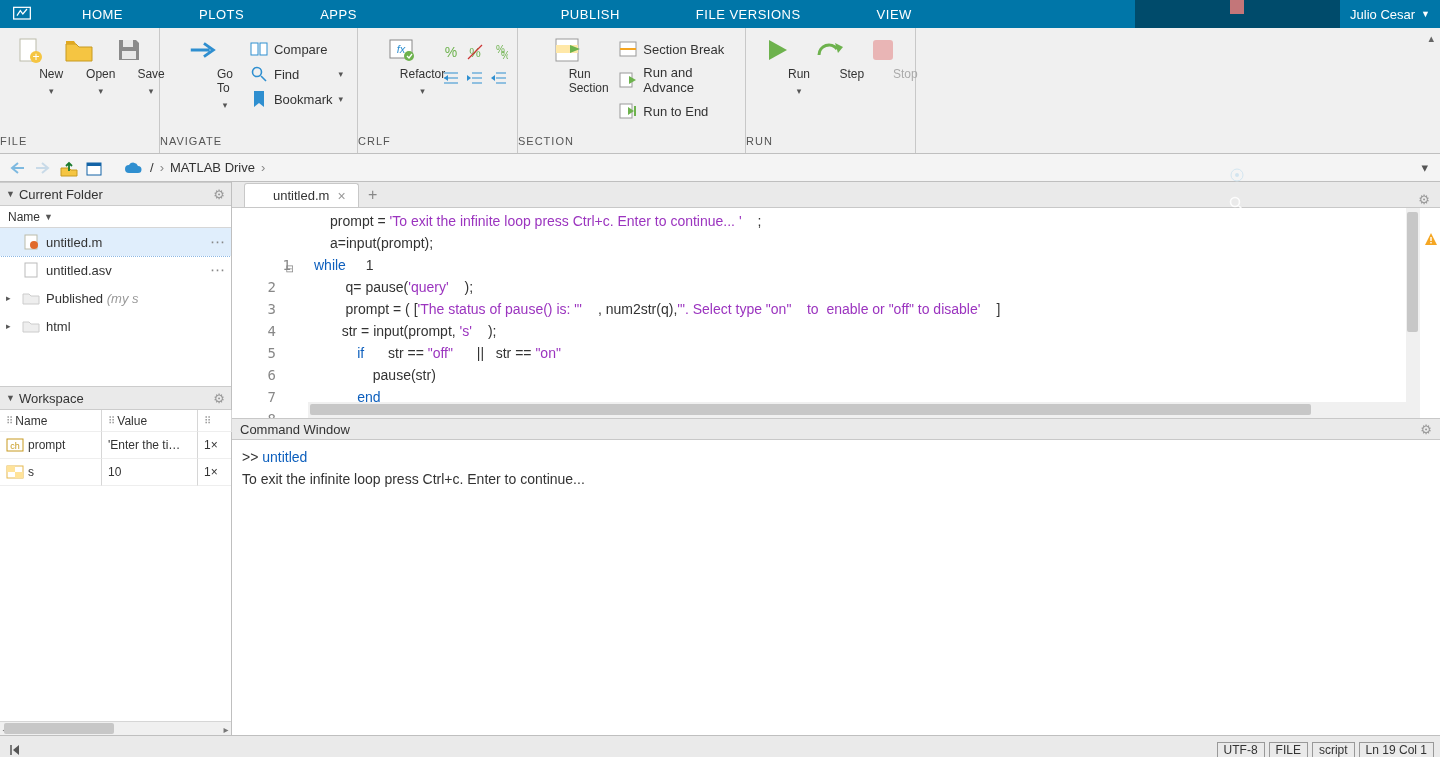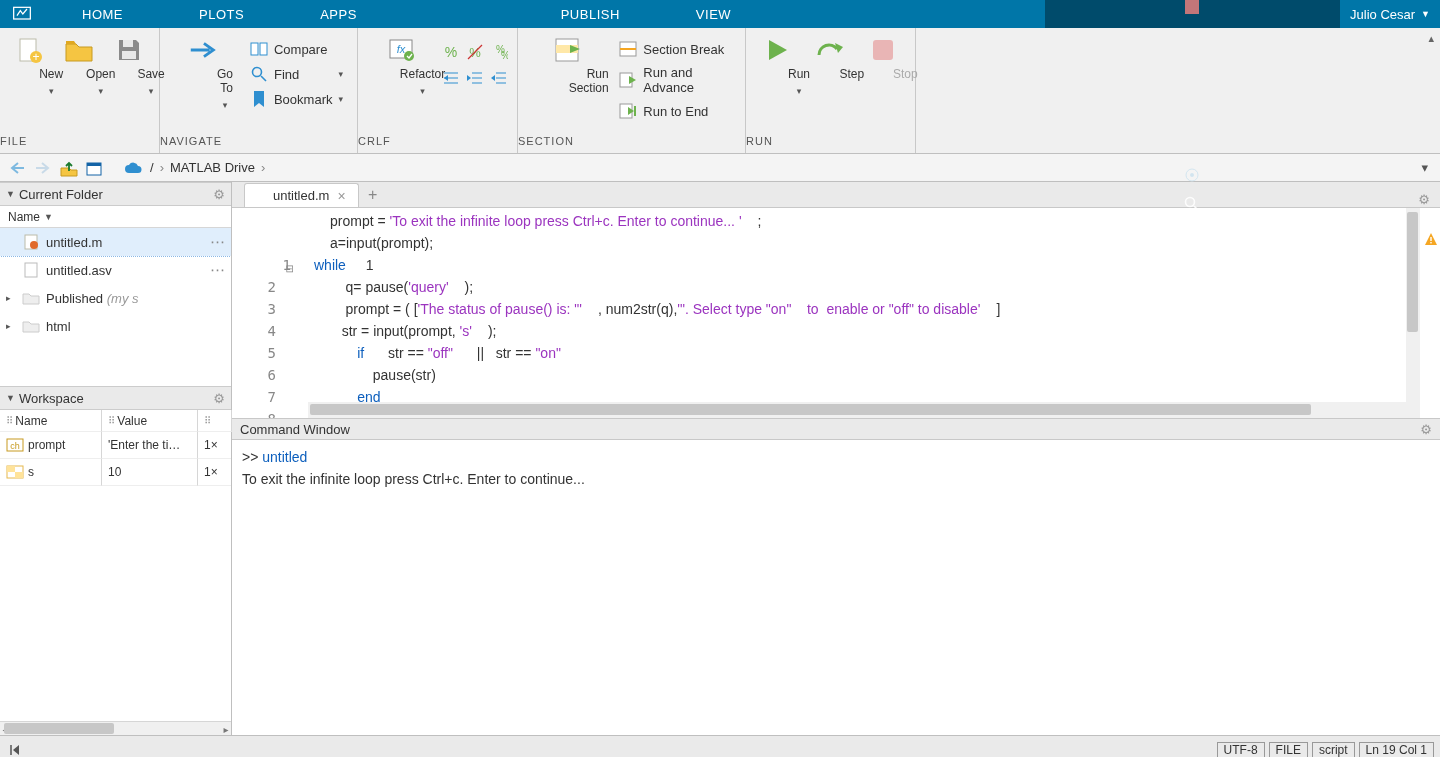--- a/index.html
+++ b/index.html
@@ -17,21 +17,21 @@
   .topstrip .user { padding:0 10px; cursor:pointer; display:flex; align-items:center; gap:6px; }
   .topstrip .user::after { content:"▼"; font-size:9px; }
 
   
   .ribbon { height: 126px; background:#f0f0f0; border-bottom:1px solid #bfbfbf; display:flex; position:relative; }
   .group { border-right:1px solid #c8c8c8; display:flex; flex-direction:column; }
   .group .btns { flex:1; display:flex; align-items:flex-start; padding:6px 8px 0; gap:6px; }
   .group .lbl { height:18px; text-align:left; font-size:11px; color:#555; letter-spacing:1px; }
   .bigbtn { display:flex; flex-direction:column; align-items:center; gap:2px; padding:0 6px; cursor:pointer; min-width:42px; }
   .bigbtn .bi { width:32px; height:32px; display:flex; align-items:center; justify-content:center; }
-  .bigbtn span { font-size:12px; color:#333; text-align:right; line-height:1.15;margin-left:44px; }
+  .bigbtn span { font-size:12px; color:#333; text-align:left; line-height:1.15;margin-left:44px; }
   .bigbtn .dd::after { content:"▾"; font-size:9px; color:#555; }
   .bigbtn.disabled span { color:#aaa; }
   .smallcol { display:flex; flex-direction:column; gap:3px; padding-top:4px;}
   .smallbtn { display:flex; align-items:center; gap:6px; padding:2px 6px; cursor:pointer; font-size:13px; color:#333;}
   .smallbtn .si { width:18px; height:18px; display:flex; align-items:center; justify-content:center;}
   .smallbtn .dd { margin-left:auto; font-size:9px; color:#555; }
   .iconrow { display:flex; gap:4px; }
   .iconrow .si { width:20px; height:20px; display:flex; align-items:center; justify-content:center; cursor:pointer;}
   .ribbon .collapse { position:absolute; right:6px; top:4px; font-size:11px; color:#666; cursor:pointer; }
 
@@ -113,20 +113,21 @@
     <svg viewBox="0 0 24 24">
         <rect x="2" y="4" width="20" height="14" fill="none" stroke="#fff" stroke-width="1.5"></rect>
         <path d="M6 14 L10 8 L13 12 L18 6" fill="none" stroke="#fff" stroke-width="1.5"></path>
       </svg>
   </div>
     <div class="tab">HOME</div>
     <div class="tab">PLOTS</div>
     <div class="tab">APPS</div>
     <div class="tab active">EDITOR</div>
     <div class="tab">PUBLISH</div>
+    <div class="tab">FILE VERSIONS</div>
     <div class="tab">VIEW</div>
   <div id="toptabs" style="display: contents;"></div>
   <div class="spacer"></div>
   <div class="right">
     <div class="ico">
         <svg width="14" height="14">
           <rect width="14" height="14" fill="#d97b7b"></rect>
         </svg>
       </div>
     <div class="ico">

